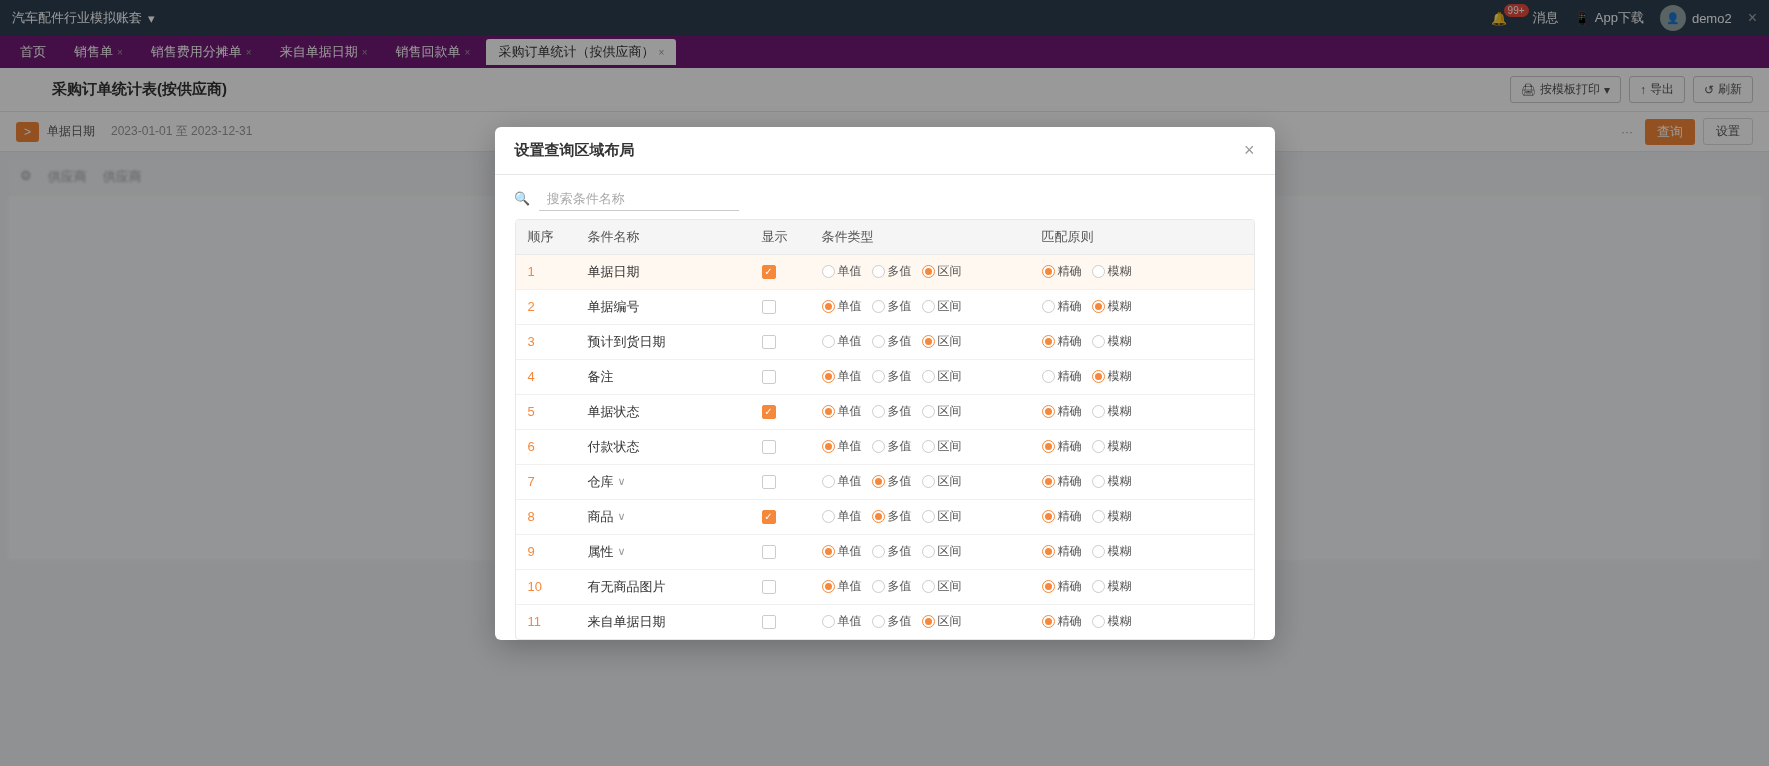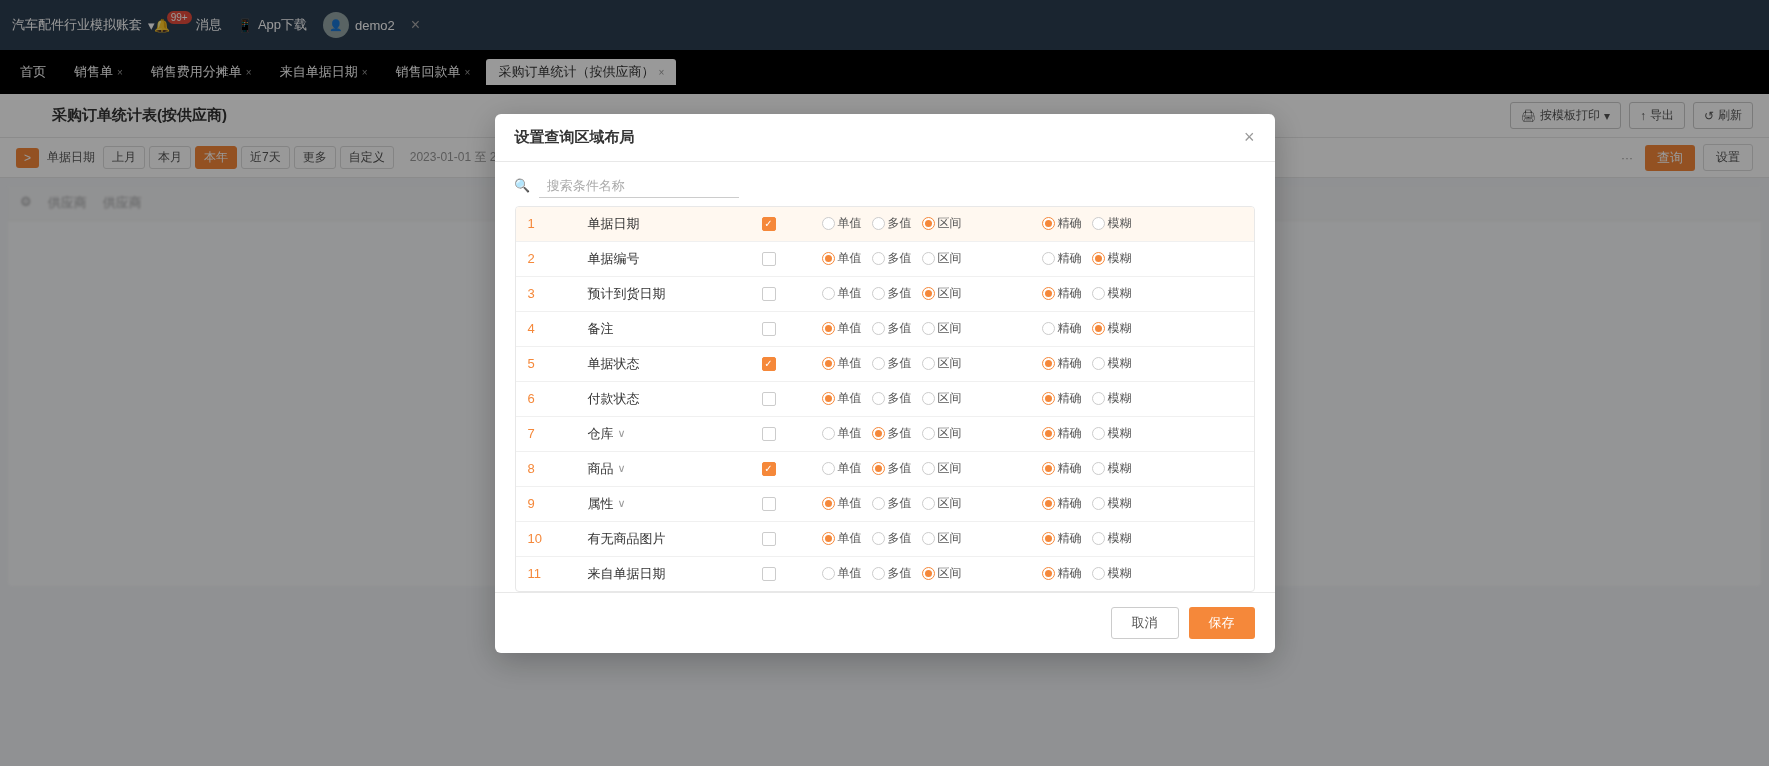--- a/index.html
+++ b/index.html
@@ -1,37 +1,37 @@
 <!DOCTYPE html>
 <html><head>
   <meta charset="utf-8">
   <style>
     * { box-sizing: border-box; margin: 0; padding: 0; }
     body { font-family: 'Microsoft YaHei', Arial, sans-serif; font-size: 13px; background: #f0f2f5; overflow: hidden; }
 
     
     .topbar {
       background: #2c3e50;
-      height: 50px;
-      display: flex;
-      align-items: center;
-      justify-content: flex-start;
+      height: 36px;
+      display: flex;
+      align-items: center;
+      justify-content: space-between;
       padding: 0 12px;
       color: #fff;
     }
     .topbar-left { font-size: 13px; display: flex; align-items: center; gap: 6px; }
     .topbar-right { display: flex; align-items: center; gap: 16px; font-size: 13px; }
     .badge { background: #e74c3c; color: #fff; border-radius: 10px; font-size: 10px; padding: 1px 4px; position: relative; top: -8px; left: -4px; }
     .topbar-right span { cursor: pointer; }
     .avatar { width: 26px; height: 26px; border-radius: 50%; background: #95a5a6; display: inline-flex; align-items: center; justify-content: center; font-size: 11px; color: #fff; }
 
     
     .navtabs {
-      background: #000000;
-      height: 44px;
+      background: #701a75;
+      height: 32px;
       display: flex;
       align-items: center;
       padding: 0 8px;
       gap: 4px;
     }
     .navtab {
       padding: 4px 12px;
       color: #fff;
       cursor: pointer;
       font-size: 13px;
@@ -309,28 +309,20 @@
     <button class="btn-outline">
       <span>↺</span>
       <span>刷新</span>
     </button>
   </div>
 </div>
 
 <div class="filter-bar">
   <button class="filter-toggle">&gt;</button>
   <span class="filter-label">单据日期</span>
-  <div class="filter-period">
-    <button class="period-btn">上月</button>
-    <button class="period-btn">本月</button>
-    <button class="period-btn active">本年</button>
-    <button class="period-btn">近7天</button>
-    <button class="period-btn">更多</button>
-    <button class="period-btn">自定义</button>
-  </div>
   <span class="date-range">2023-01-01 至 2023-12-31</span>
   <span style="flex:1;"></span>
   <span style="color:#999;font-size:12px;margin-right:4px;">···</span>
   <button class="btn-primary">查询</button>
   <button class="btn-set">设置</button>
 </div>
 
 <div class="table-area">
   <div class="table-header-row">
     <span>⚙</span>
@@ -347,20 +339,27 @@
       <button class="dialog-close">×</button>
     </div>
 
 
     <div class="search-bar">
       <span style="color:#999;">🔍</span>
       <input class="search-input" type="text" placeholder="搜索条件名称" style="">
     </div>
 
     <div class="conditions-table">
+      <div class="ct-header">
+        <span>顺序</span>
+        <span>条件名称</span>
+        <span>显示</span>
+        <span>条件类型</span>
+        <span>匹配原则</span>
+      </div>
 
       <div id="rows-container">
           <div class="ct-row highlighted">
             <span class="ct-num">1</span>
             <span class="ct-name">单据日期</span>
             <span class="checkbox checked"></span>
             <span class="radio-group">
               <label class="radio-item">
                 <span class="radio-dot"></span>
                 <span>单值</span>
@@ -671,18 +670,14 @@
               </label>
               <label class="radio-item">
                 <span class="radio-dot"></span>
                 <span>模糊</span>
               </label>
             </span>
           </div>
         </div>
     </div>
 
-    <div class="dialog-footer">
-      <button class="btn-cancel">取消</button>
-      <button class="btn-save">保存</button>
-    </div>
   </div>
 </div>
 
 </body></html>

